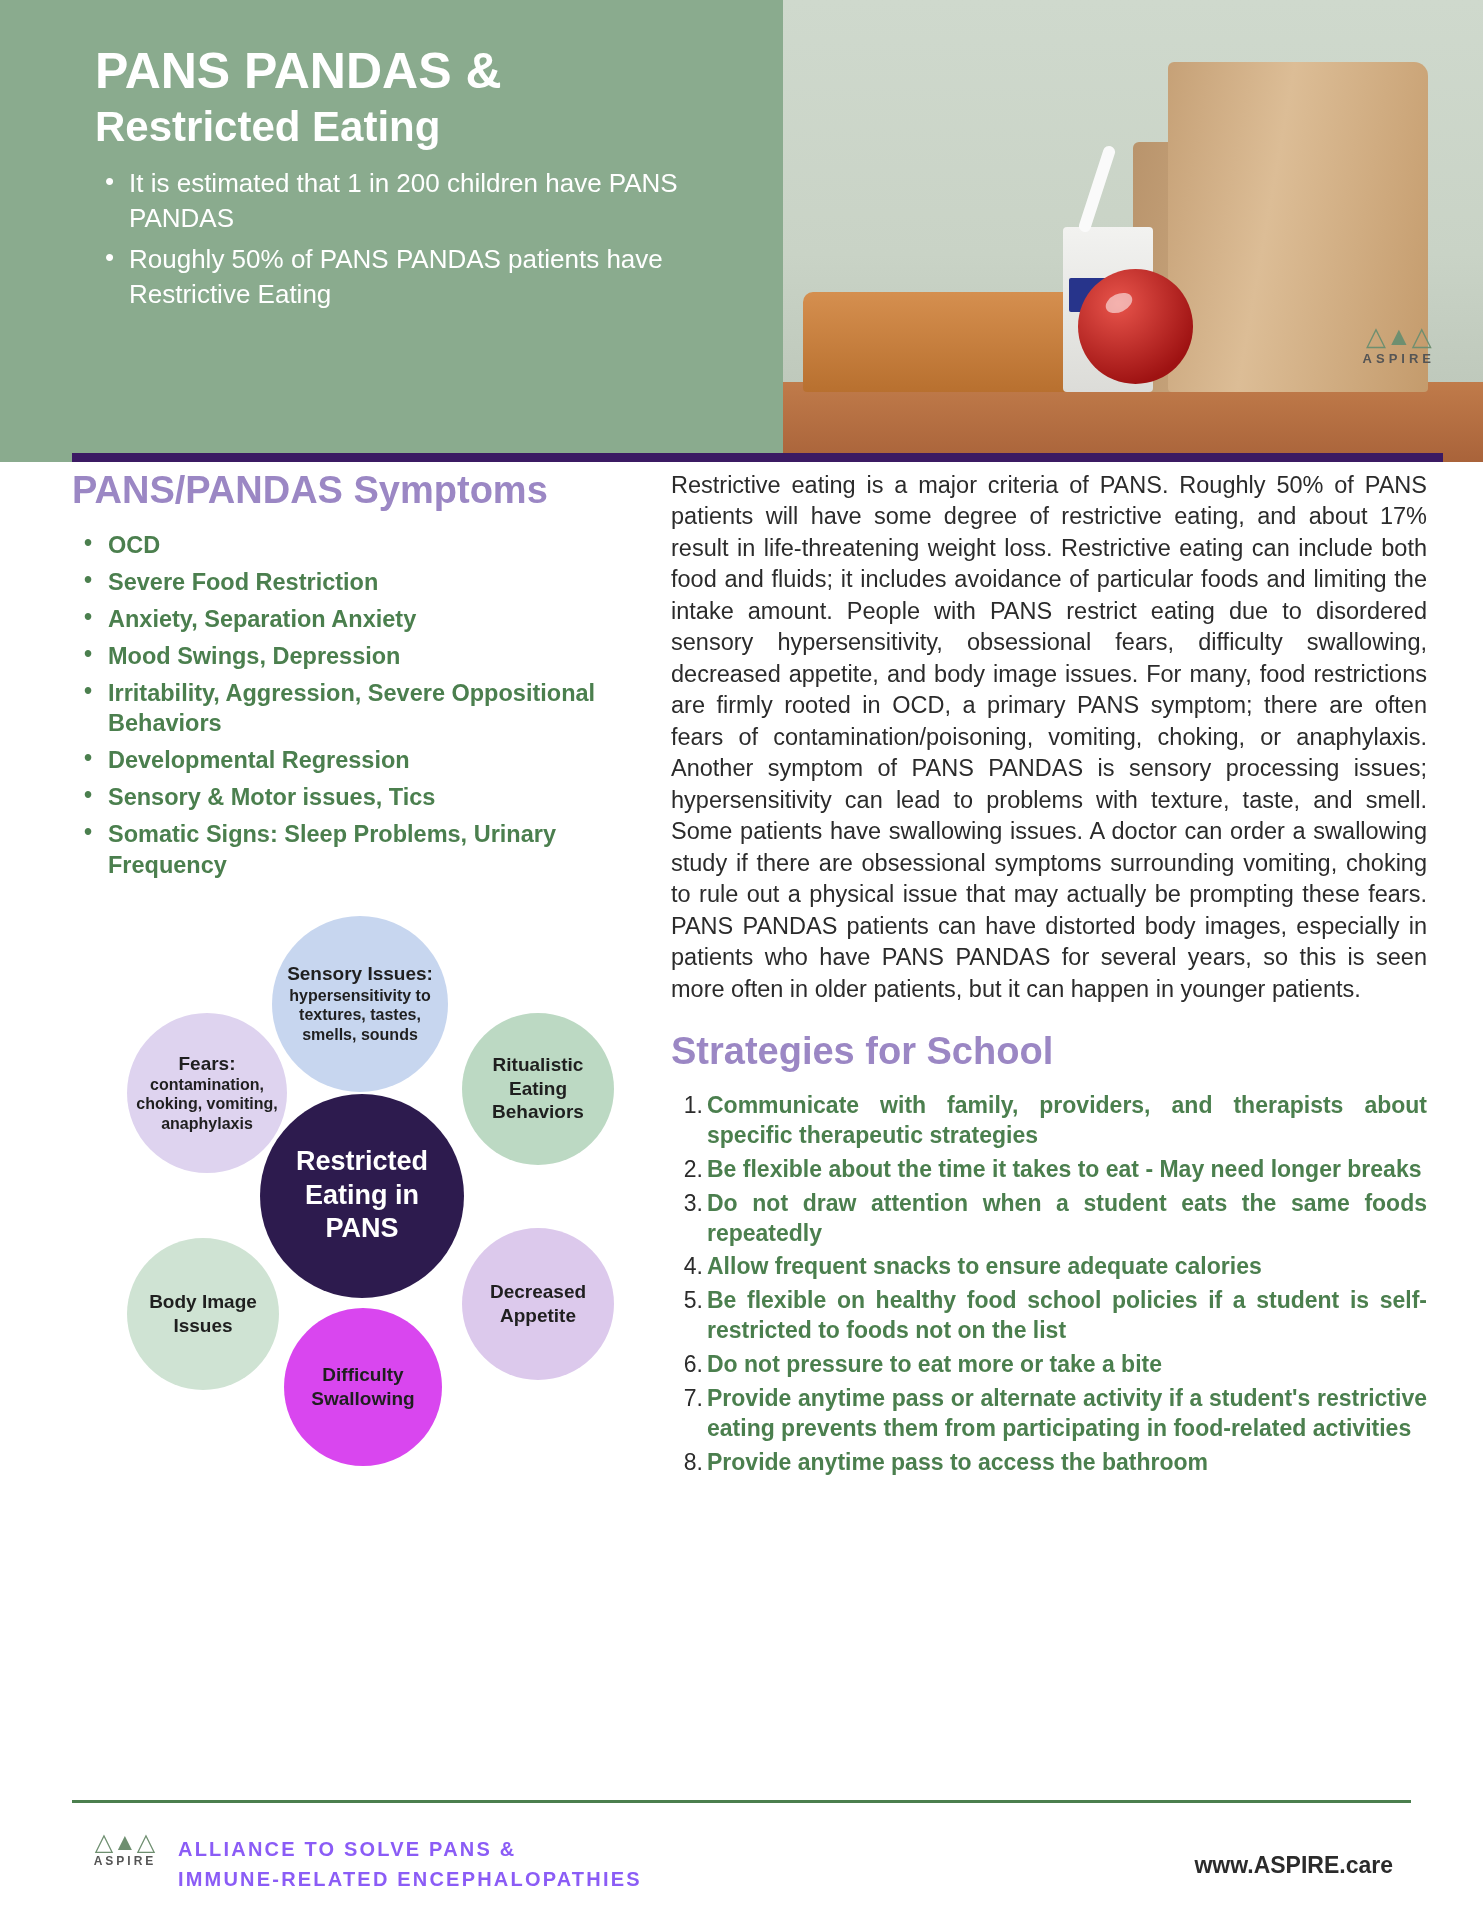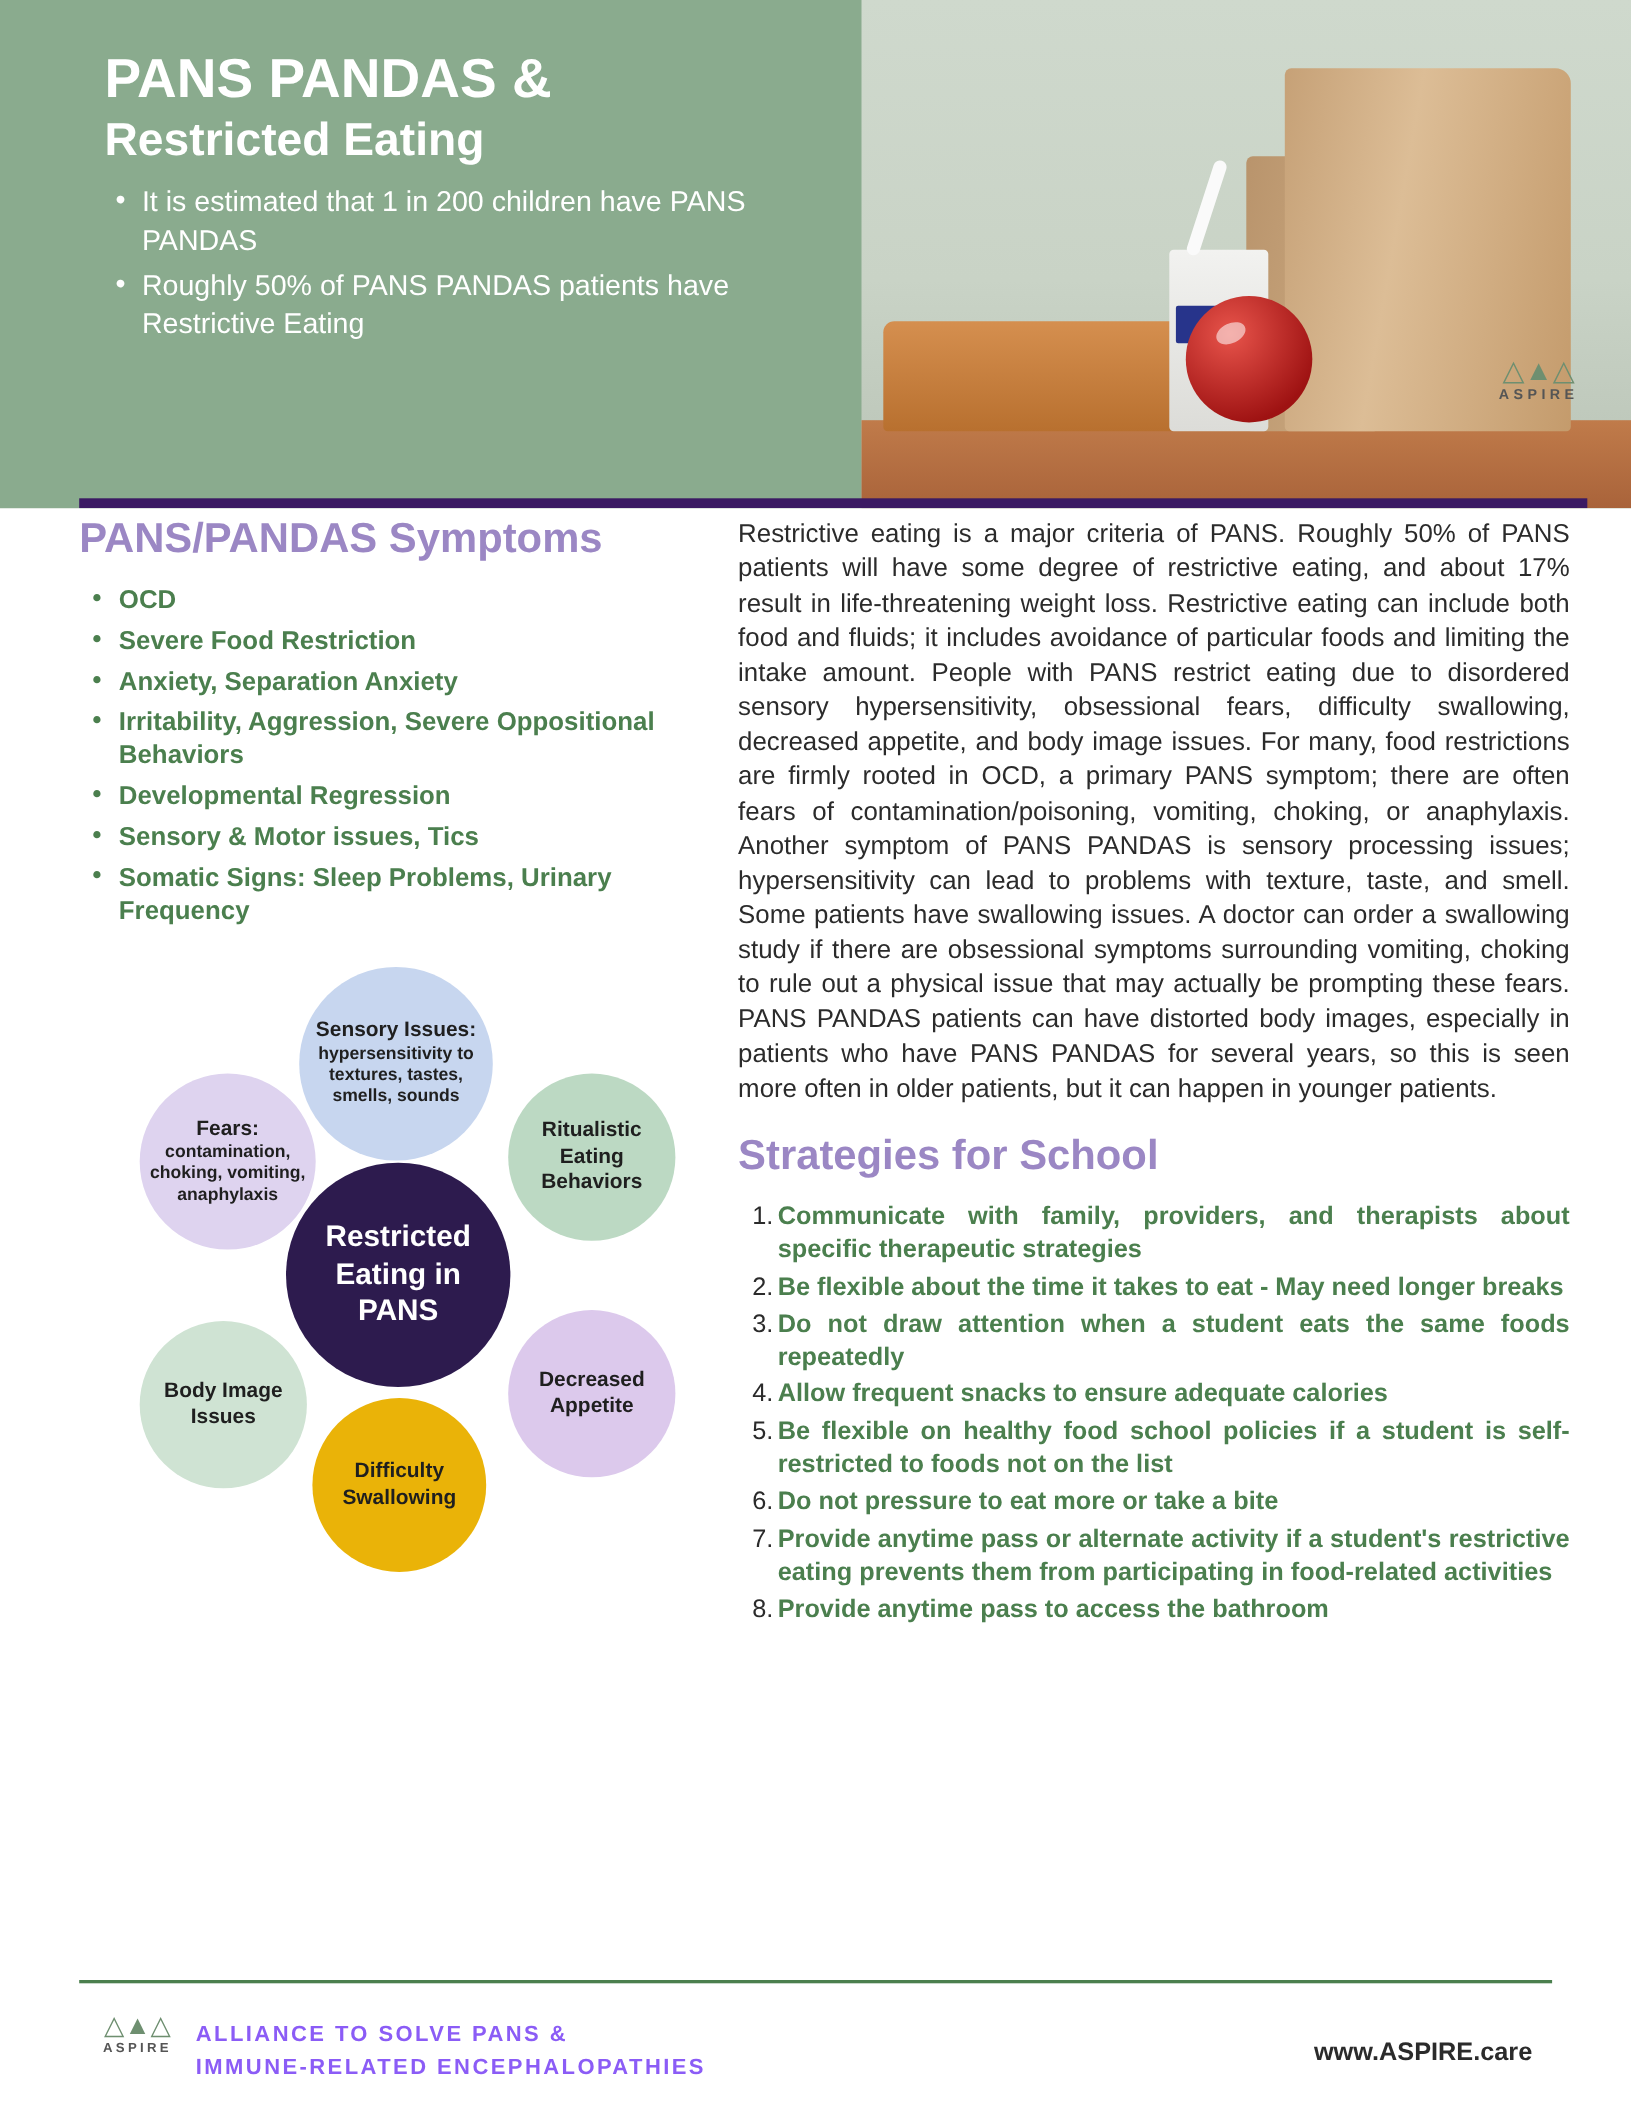--- a/index.html
+++ b/index.html
@@ -161,21 +161,21 @@
     width: 204px; height: 204px; left: 188px; top: 186px;
     background: #2d1b4e; color: #ffffff; font-size: 27px; line-height: 1.25;
   }
   .b-sensory { width: 176px; height: 176px; left: 200px; top: 8px; background: #c7d6ef; font-size: 16px; line-height: 1.2; }
   .b-sensory .hd { font-size: 19px; }
   .b-fears { width: 160px; height: 160px; left: 55px; top: 105px; background: #ded3ef; font-size: 16px; line-height: 1.22; }
   .b-fears .hd { font-size: 19px; }
   .b-ritual { width: 152px; height: 152px; left: 390px; top: 105px; background: #bcd9c3; font-size: 19px; line-height: 1.25; }
   .b-body { width: 152px; height: 152px; left: 55px; top: 330px; background: #cfe3d3; font-size: 19px; line-height: 1.25; }
   .b-decreased { width: 152px; height: 152px; left: 390px; top: 320px; background: #dcc9ec; font-size: 19px; line-height: 1.25; }
-  .b-swallow { width: 158px; height: 158px; left: 212px; top: 400px; background: #eab308; font-size: 19px; line-height: 1.25; }
+  .b-swallow { width: 158px; height: 158px; left: 212px; top: 400px; background: #d946ef; font-size: 19px; line-height: 1.25; }
 
   
   .footer {
     position: absolute; left: 0; right: 0; bottom: 0; height: 120px;
   }
   .footer-rule {
     position: absolute; left: 72px; right: 72px; top: 0; height: 3px; background: #4b7f4e;
   }
   .footer-logo {
     position: absolute; left: 80px; top: 30px; text-align: center; width: 90px;
@@ -228,20 +228,21 @@
 </div>
 
 <div class="content">
 
   <div class="col-left">
     <h2 class="h2">PANS/PANDAS Symptoms</h2>
     <ul class="sym-list">
       <li>OCD</li>
       <li>Severe Food Restriction</li>
       <li>Anxiety, Separation Anxiety</li>
+      <li>Mood Swings, Depression</li>
       <li>Irritability, Aggression, Severe Oppositional Behaviors</li>
       <li>Developmental Regression</li>
       <li>Sensory &amp; Motor issues, Tics</li>
       <li>Somatic Signs: Sleep Problems, Urinary Frequency</li>
     </ul>
 
     <div class="diagram">
       <div class="bubble b-sensory">
         <div>
           <div class="hd">Sensory Issues:</div>

